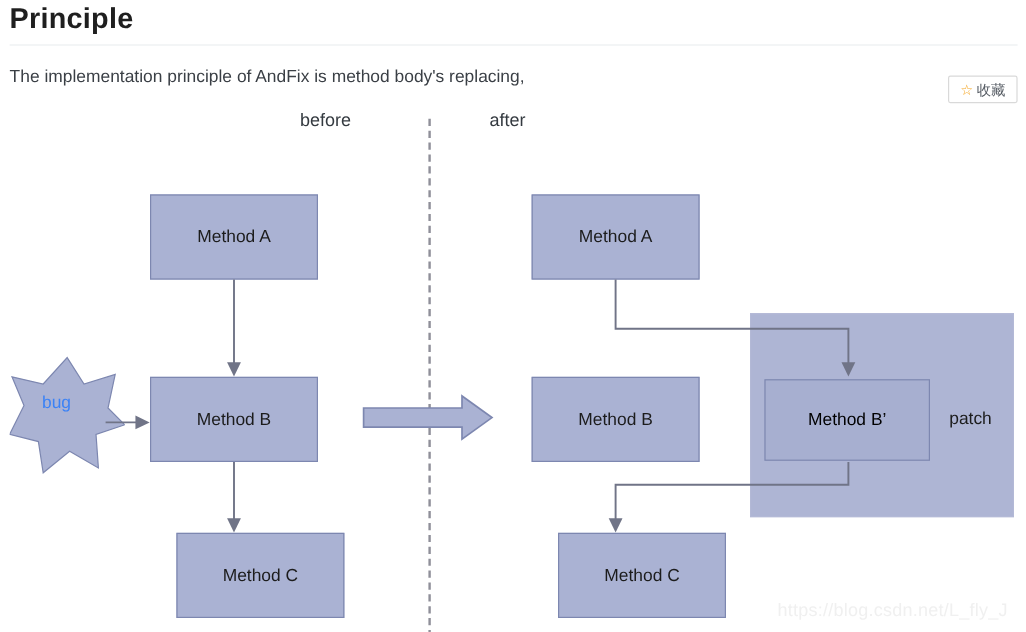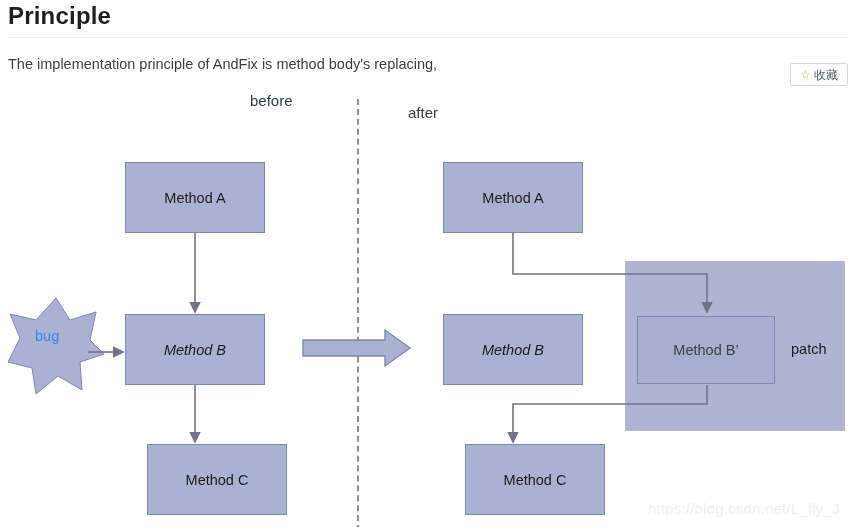--- a/index.html
+++ b/index.html
@@ -85,21 +85,21 @@
   }
   #diagram > * { pointer-events: auto; }
 
   .side-label {
     position: absolute;
     font-size: 15px;
     color: #343a40;
     white-space: nowrap;
   }
   #label-before { left: 250px; top: 88px; }
-  #label-after  { left: 408px; top: 88px; margin-top: 12px; }
+  #label-after  { left: 408px; top: 88px; }
 
   #divider {
     position: absolute;
     left: 357px;
     top: 95px;
     width: 0;
     height: 432px;
     border-left: 2px dashed #8f8f99;
   }
 
@@ -111,21 +111,21 @@
     box-sizing: border-box;
     display: flex;
     align-items: center;
     justify-content: center;
     font-size: 14.5px;
     color: #1c1c1c;
   }
   .mbox.left  { left: 125px; width: 140px; height: 71px; }
   .mbox.right { left: 443px; width: 140px; height: 71px; }
   .row-a { top: 158px; }
-  .row-b { top: 310px; font-style: italic; }
+  .row-b { top: 310px; }
   .row-c { top: 440px; margin-left: 22px; }
 
   
   #patch-box {
     position: absolute;
     left: 625px;
     top: 257px;
     width: 220px;
     height: 170px;
     background: #aeb5d4;
@@ -146,21 +146,21 @@
     top: 312px;
     width: 138px;
     height: 68px;
     background: #a7afd0;
     border: 1px solid #7d87b0;
     box-sizing: border-box;
     display: flex;
     align-items: center;
     justify-content: center;
     font-size: 14.5px;
-    color: #404040;
+    color: #000000;
   }
 
   
   #bug-star {
     position: absolute;
     left: 8px;
     top: 292px;
     width: 96px;
     height: 100px;
   }

